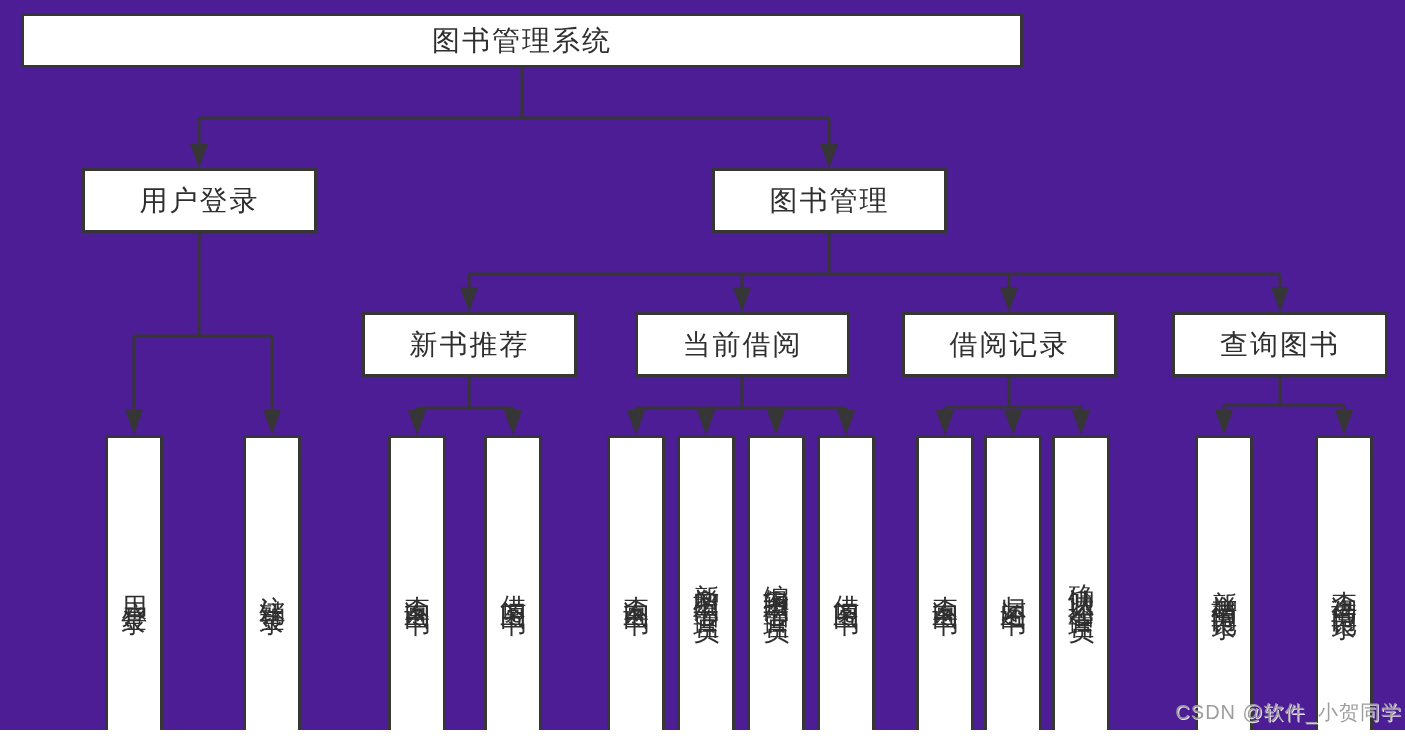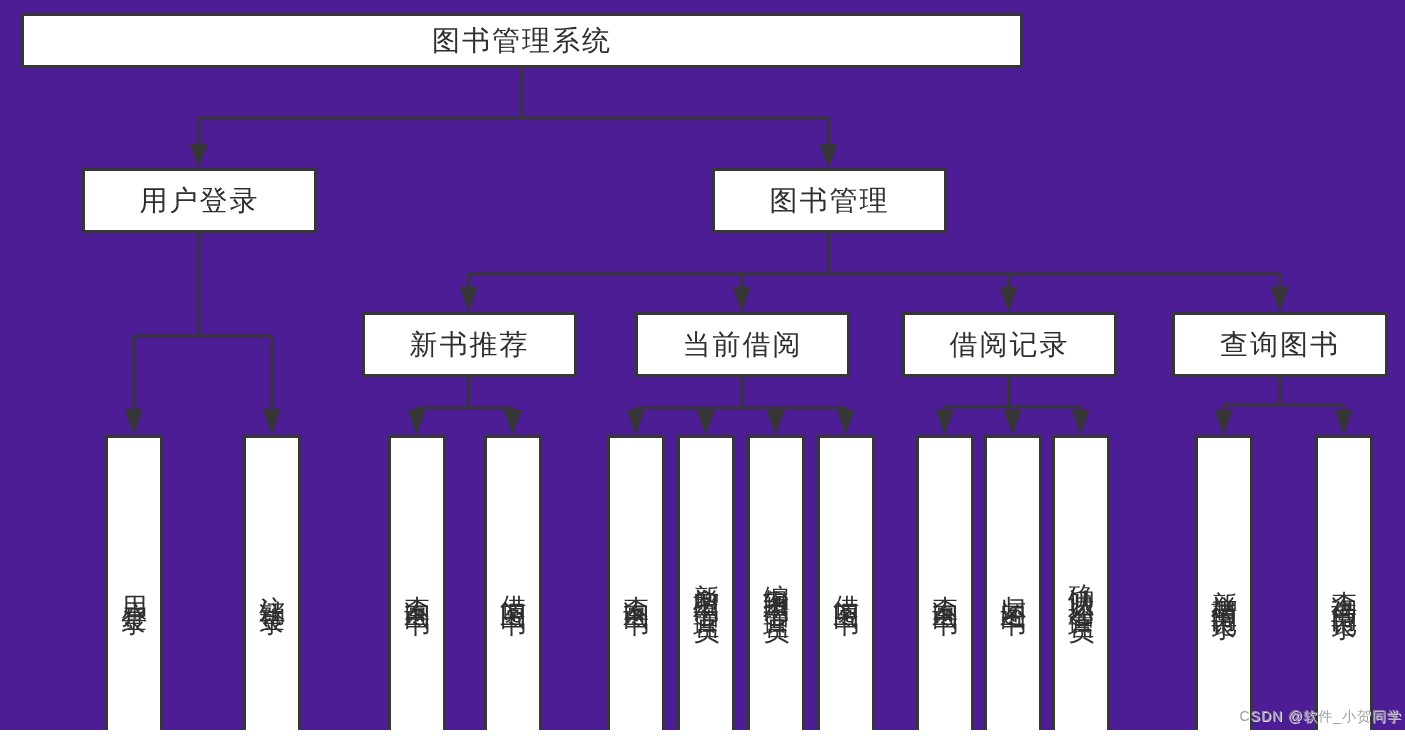--- a/index.html
+++ b/index.html
@@ -37,21 +37,21 @@
     writing-mode: vertical-rl;
     text-orientation: mixed;
     font-size: 26px;
     letter-spacing: 5px;
     line-height: 1.05;
   }
   .watermark {
     position: absolute;
     right: 3px;
     bottom: 4px;
-    font-size: 14px;
+    font-size: 20px;
     color: #9d9d9d;
     letter-spacing: 1px;
     text-shadow: 1px 1px 0 rgba(255,255,255,0.85);
     white-space: nowrap;
   }
 </style>
 </head>
 <body>
 
 <div class="canvas">

